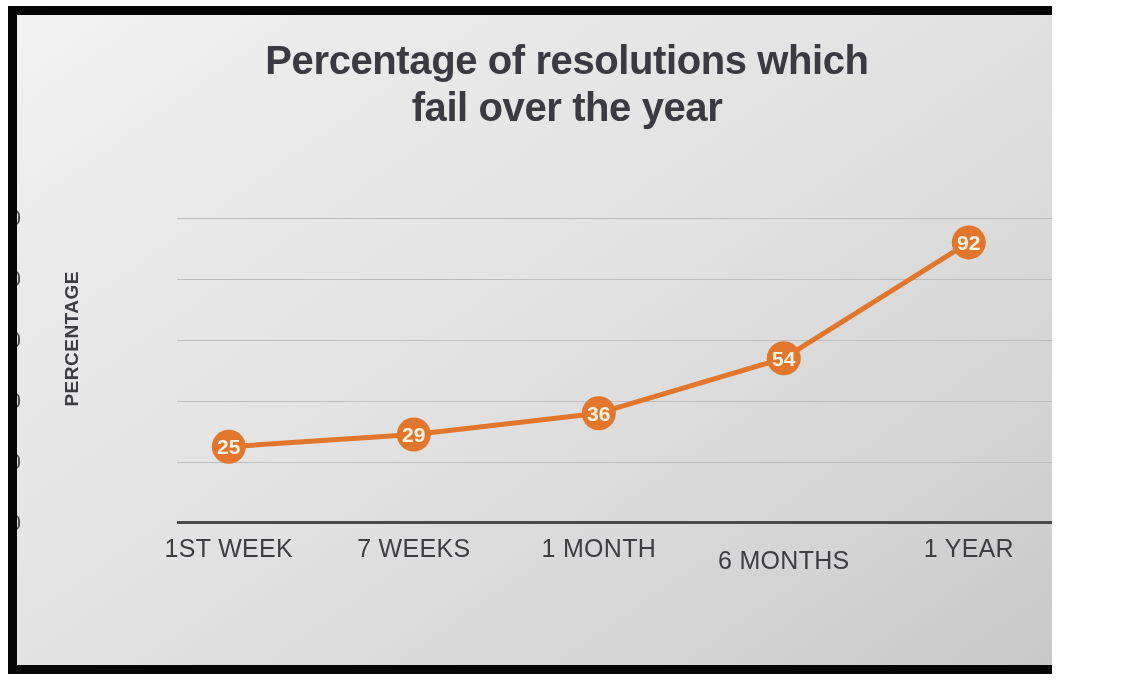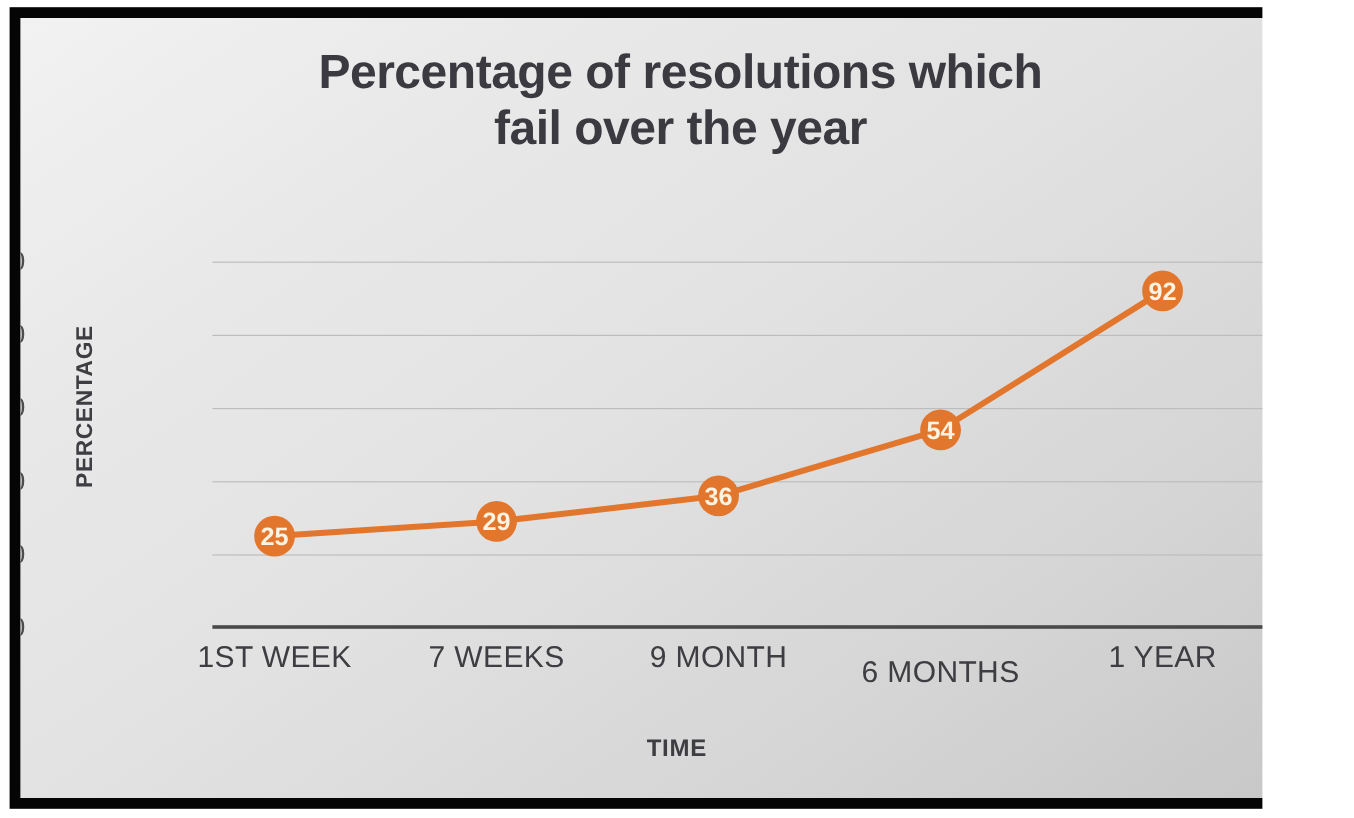--- a/index.html
+++ b/index.html
@@ -167,21 +167,21 @@
           <div class="ytick" style="top: 203px;">100</div>
           <div class="ytick" style="top: 264px;">80</div>
           <div class="ytick" style="top: 325px;">60</div>
           <div class="ytick" style="top: 386px;">40</div>
           <div class="ytick" style="top: 447px;">20</div>
           <div class="ytick" style="top: 508px;">0</div>
         </div>
       <div id="xticks-host">
           <div class="xtick" style="left: 211.8px;">1ST WEEK</div>
           <div class="xtick" style="left: 396.8px;">7 WEEKS</div>
-          <div class="xtick" style="left: 581.8px;">9 MONTH</div>
+          <div class="xtick" style="left: 581.8px;">1 MONTH</div>
           <div class="xtick" style="left: 766.8px; margin-top: 12px;">6 MONTHS</div>
           <div class="xtick" style="left: 951.8px;">1 YEAR</div>
         </div>
 
       <div class="plot">
         <div id="grid-host">
             <div class="gridline" style="top: 0px;"></div>
             <div class="gridline" style="top: 61px;"></div>
             <div class="gridline" style="top: 122px;"></div>
             <div class="gridline" style="top: 183px;"></div>
@@ -196,17 +196,16 @@
             <text x="236.8" y="224.05" text-anchor="middle" class="marker-label" fill="#FDF3E2">29</text>
             <circle cx="421.8" cy="195.2" r="17" fill="#E2762C"></circle>
             <text x="421.8" y="202.7" text-anchor="middle" class="marker-label" fill="#FDF3E2">36</text>
             <circle cx="606.8" cy="140.29999999999998" r="17" fill="#E2762C"></circle>
             <text x="606.8" y="147.79999999999998" text-anchor="middle" class="marker-label" fill="#FDF3E2">54</text>
             <circle cx="791.8" cy="24.399999999999977" r="17" fill="#E2762C"></circle>
             <text x="791.8" y="31.899999999999977" text-anchor="middle" class="marker-label" fill="#FDF3E2">92</text>
           </svg>
       </div>
 
-      <div class="x-axis-title">TIME</div>
 
     </div>
   </div>
 </div>
 
 </body></html>

